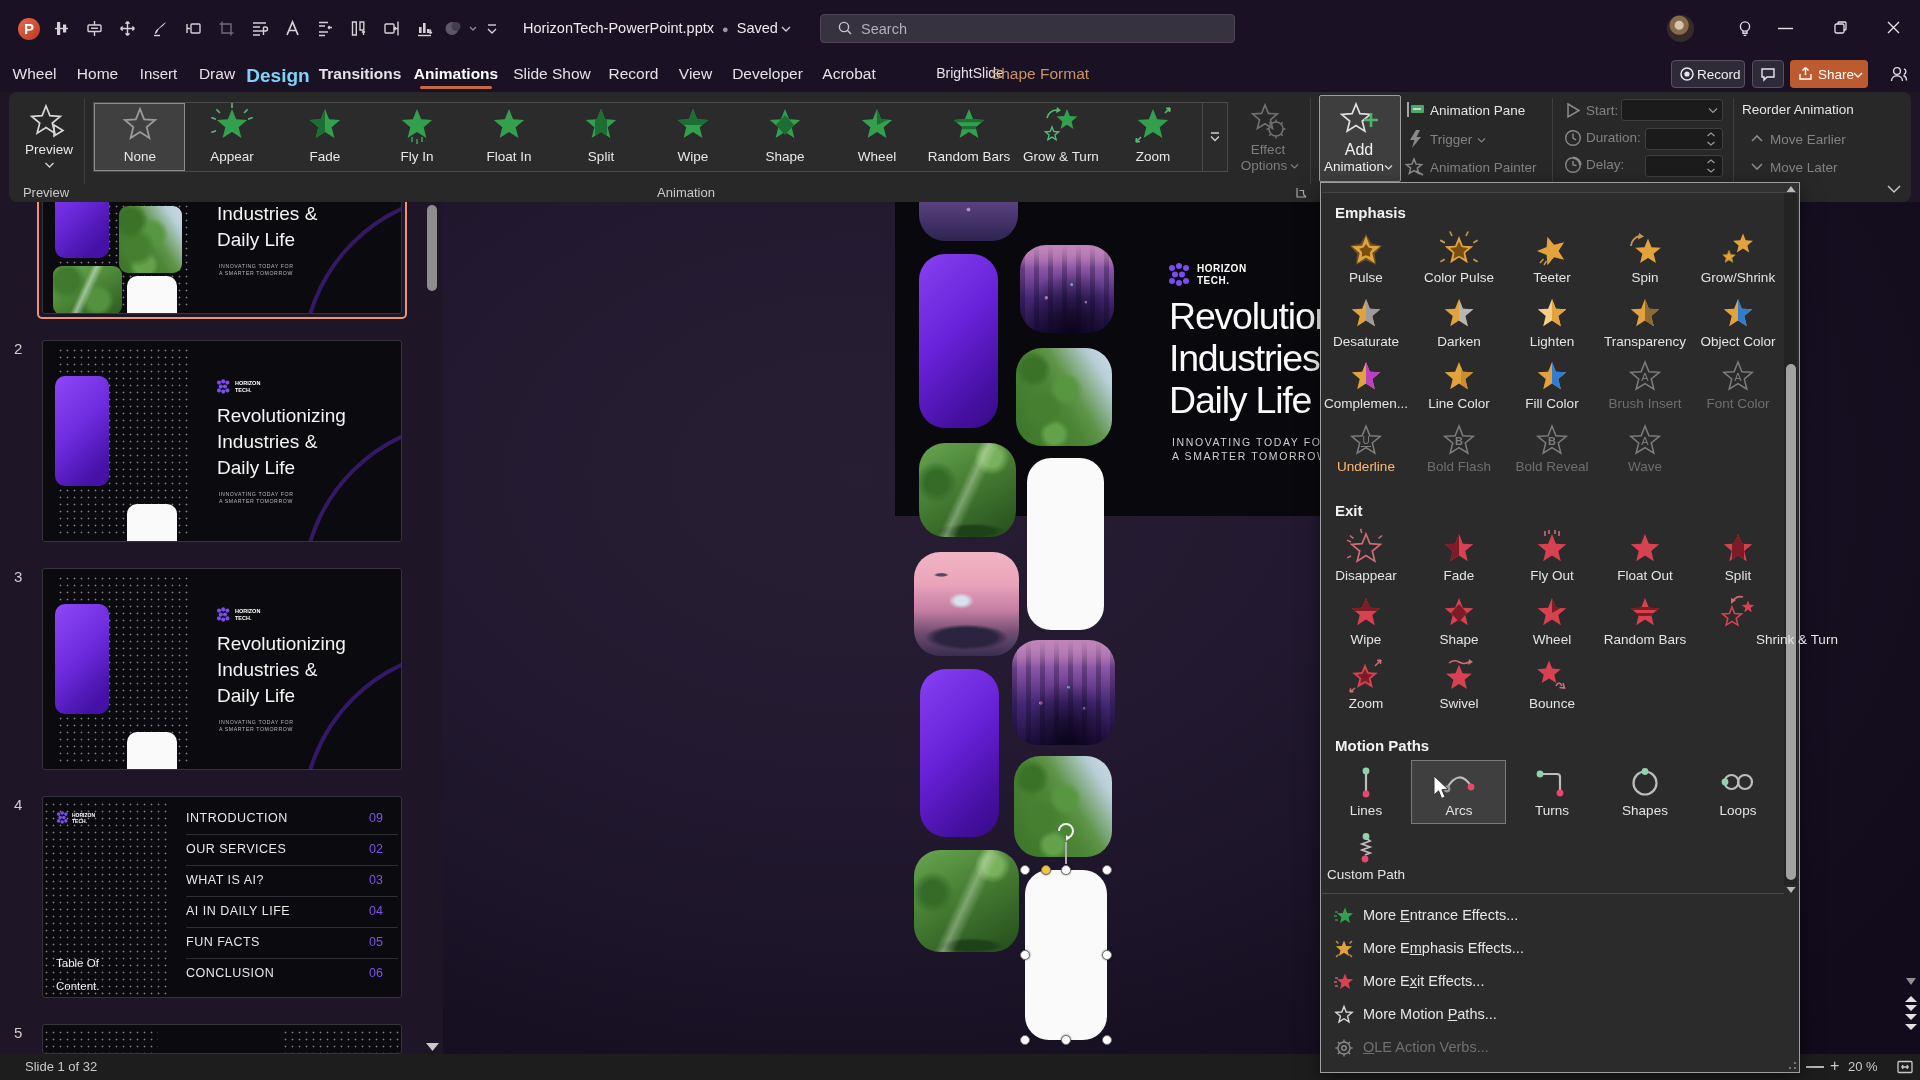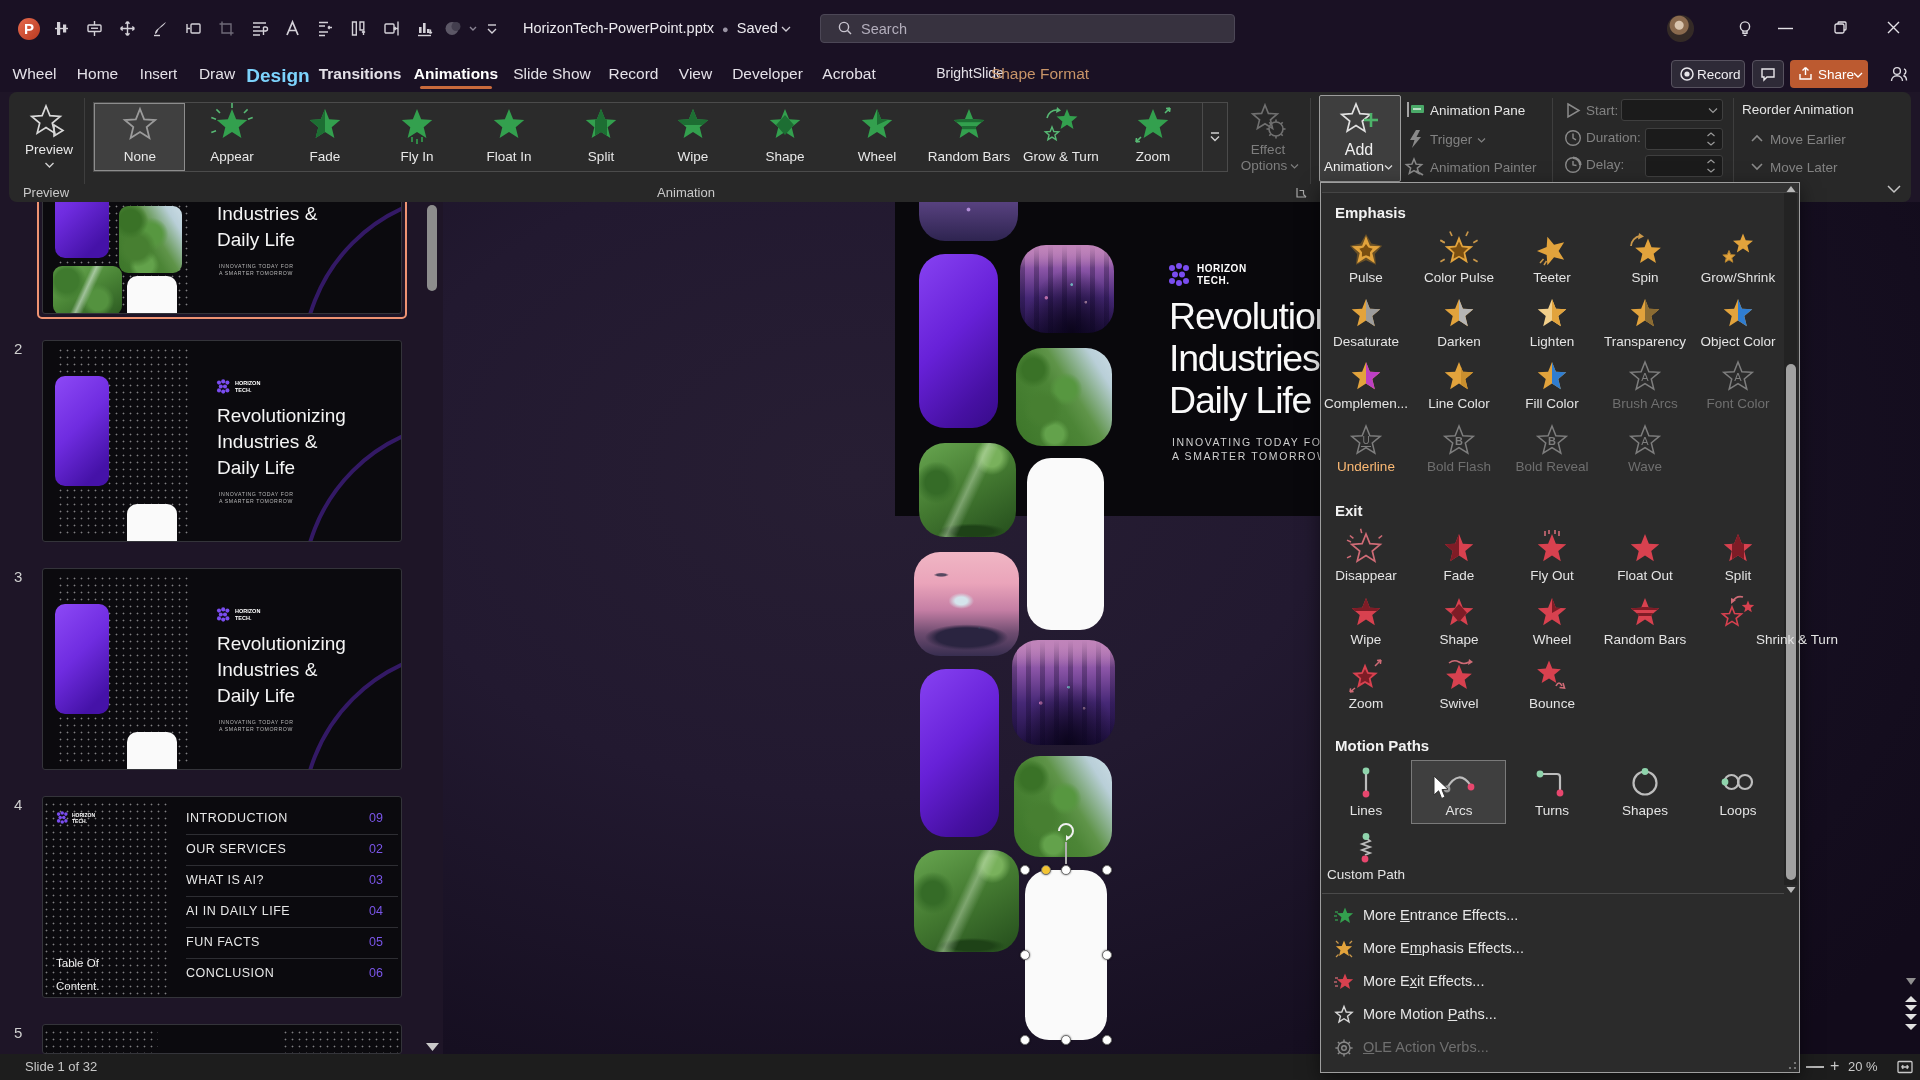--- a/index.html
+++ b/index.html
@@ -648,21 +648,21 @@
         <rect x="18" y="0" width="18" height="36"></rect>
       </clipPath>
     </defs>
     <polygon points="18.00,4.00 21.88,13.66 32.27,14.36 24.28,21.04 26.82,31.14 18.00,25.60 9.18,31.14 11.72,21.04 3.73,14.36 14.12,13.66" fill="#2F7DD1" clip-path="url(#c25)"></polygon>
   </svg>
 <div class="lbl" style="left:1552px;top:396px;transform:translateX(-50%);font-size:13.5px;color:#e4e4e4">Fill Color</div>
 <svg class="ab" style="left:1627px;top:358px" width="36" height="36" viewBox="0 0 36 36">
     <polygon points="18.00,4.00 21.88,13.66 32.27,14.36 24.28,21.04 26.82,31.14 18.00,25.60 9.18,31.14 11.72,21.04 3.73,14.36 14.12,13.66" fill="none" stroke="#7e7e7e" stroke-width="1.5"></polygon>
     <text x="18" y="23" font-size="11" fill="#7e7e7e" text-anchor="middle" font-family="Liberation Sans">A</text>
   </svg>
-<div class="lbl" style="left:1645px;top:396px;transform:translateX(-50%);font-size:13.5px;color:#6f6f6f">Brush Arcs</div>
+<div class="lbl" style="left:1645px;top:396px;transform:translateX(-50%);font-size:13.5px;color:#6f6f6f">Brush Insert</div>
 <svg class="ab" style="left:1720px;top:358px" width="36" height="36" viewBox="0 0 36 36">
     <polygon points="18.00,4.00 21.88,13.66 32.27,14.36 24.28,21.04 26.82,31.14 18.00,25.60 9.18,31.14 11.72,21.04 3.73,14.36 14.12,13.66" fill="none" stroke="#7e7e7e" stroke-width="1.5"></polygon>
     <text x="18" y="23" font-size="11" fill="#7e7e7e" text-anchor="middle" font-family="Liberation Sans">A</text>
   </svg>
 <div class="lbl" style="left:1738px;top:396px;transform:translateX(-50%);font-size:13.5px;color:#6f6f6f">Font Color</div>
 <svg class="ab" style="left:1348px;top:422px" width="36" height="36" viewBox="0 0 36 36">
     <polygon points="18.00,4.00 21.88,13.66 32.27,14.36 24.28,21.04 26.82,31.14 18.00,25.60 9.18,31.14 11.72,21.04 3.73,14.36 14.12,13.66" fill="none" stroke="#7e7e7e" stroke-width="1.5"></polygon>
     <text x="18" y="22" font-size="10" fill="#7e7e7e" text-anchor="middle" font-family="Liberation Sans">U</text>
     <path d="M13 24.5h10" stroke="#7e7e7e" stroke-width="1"></path>
   </svg>

